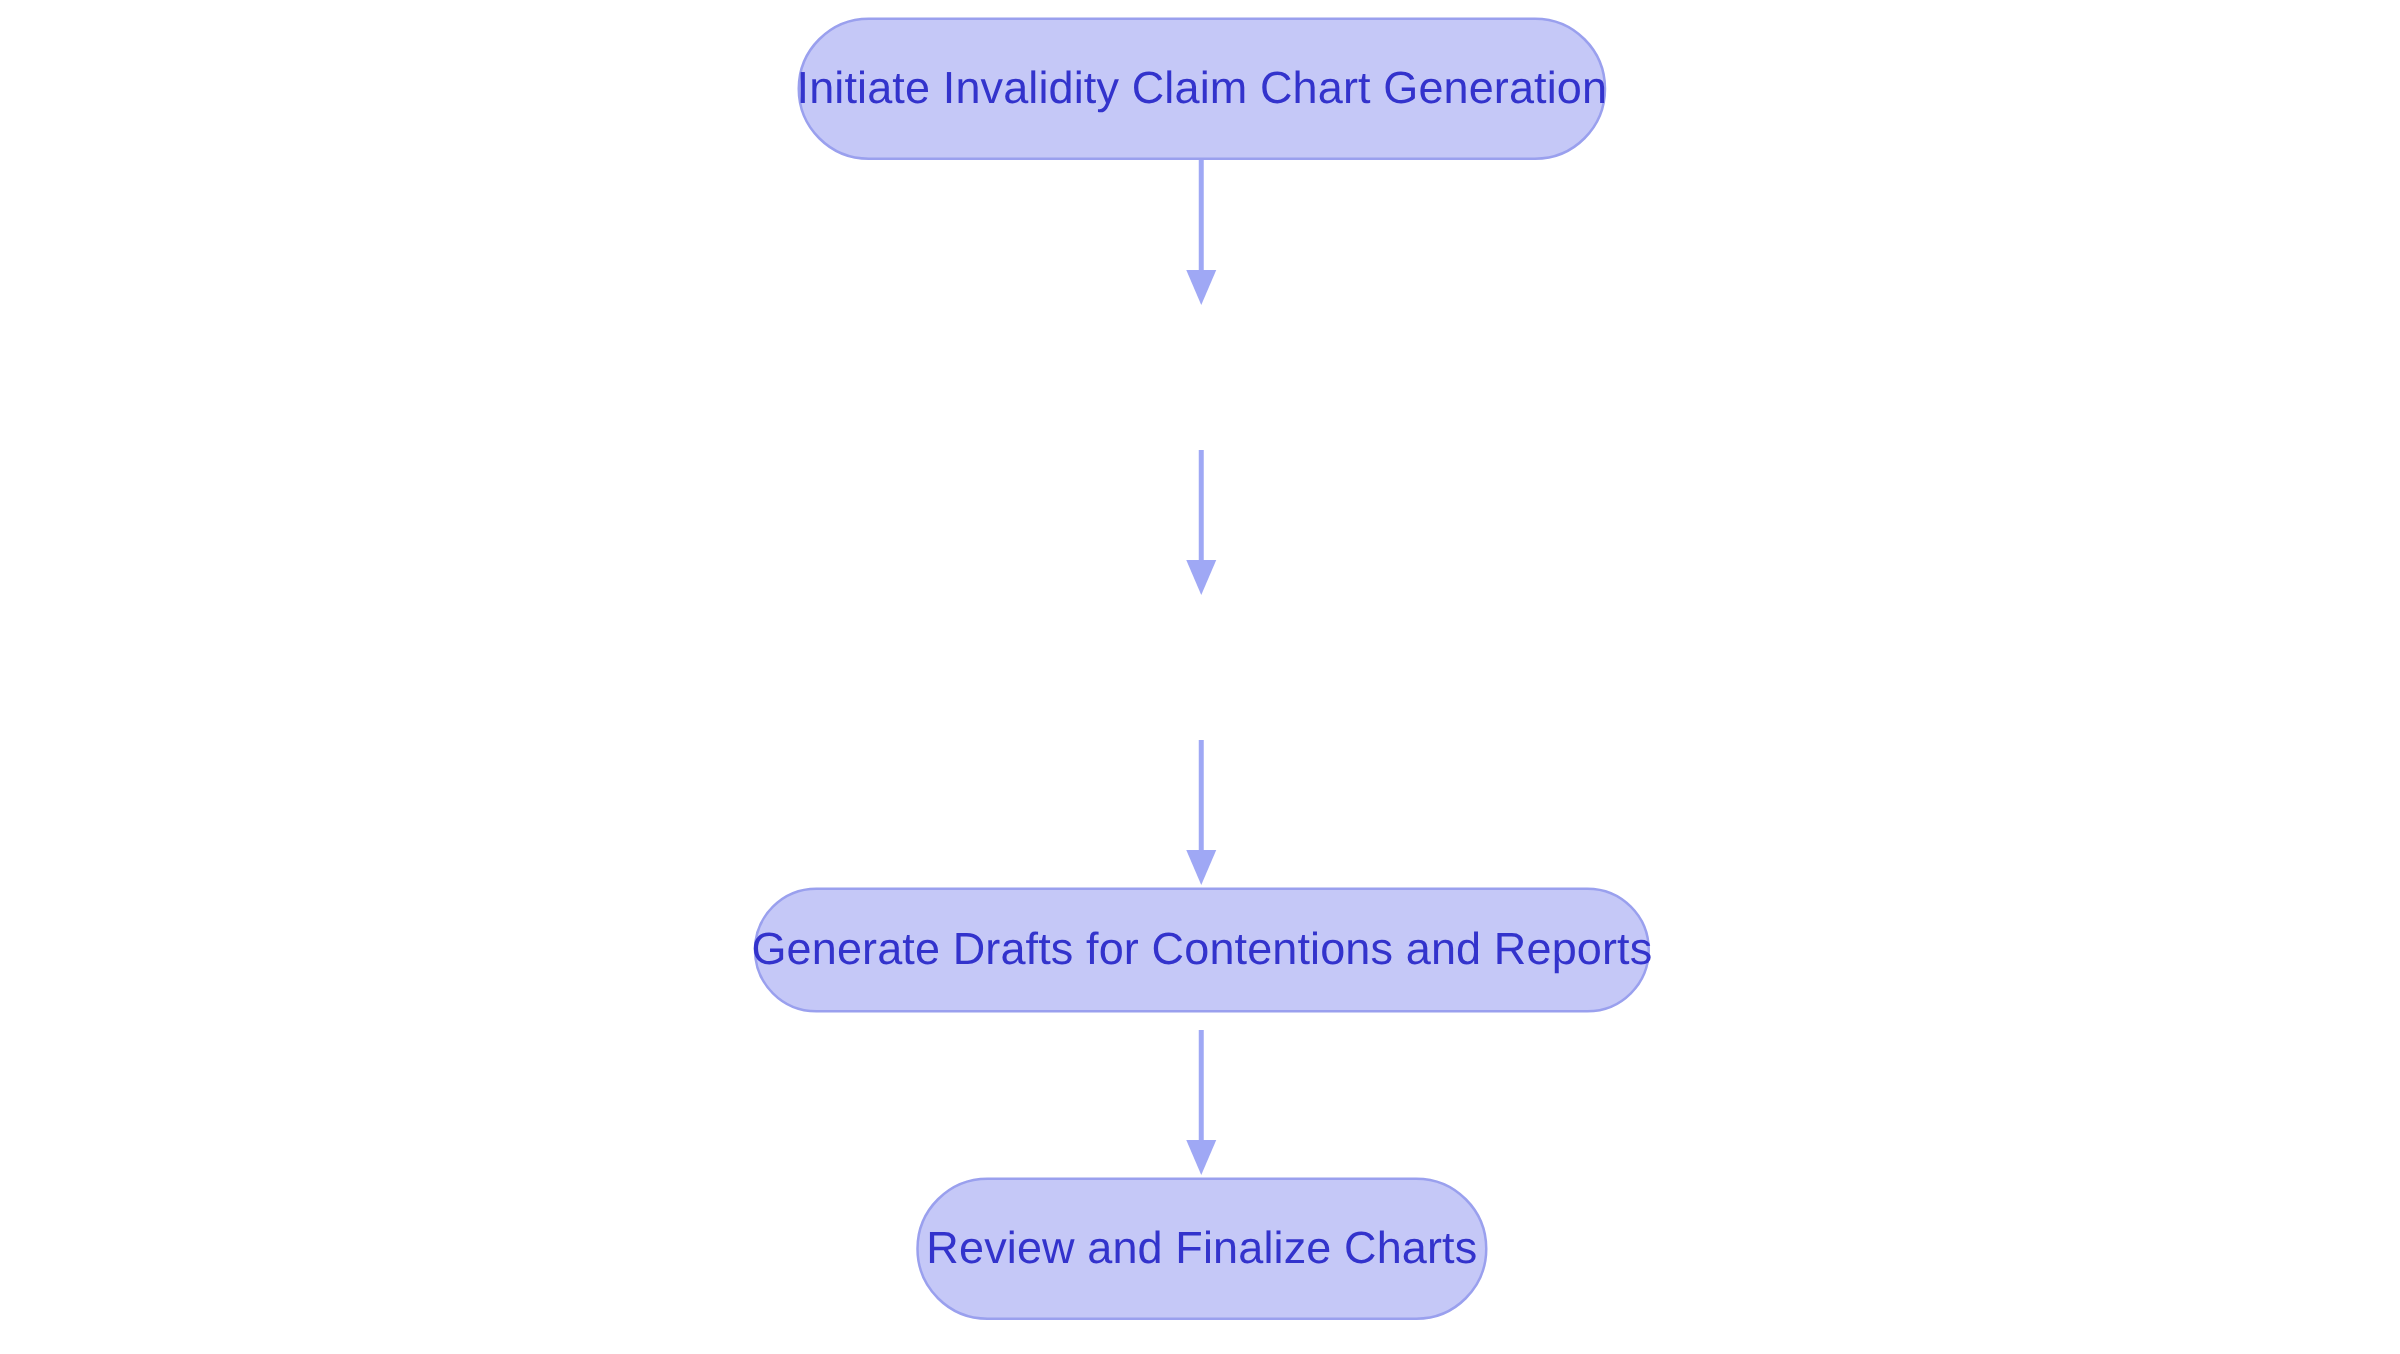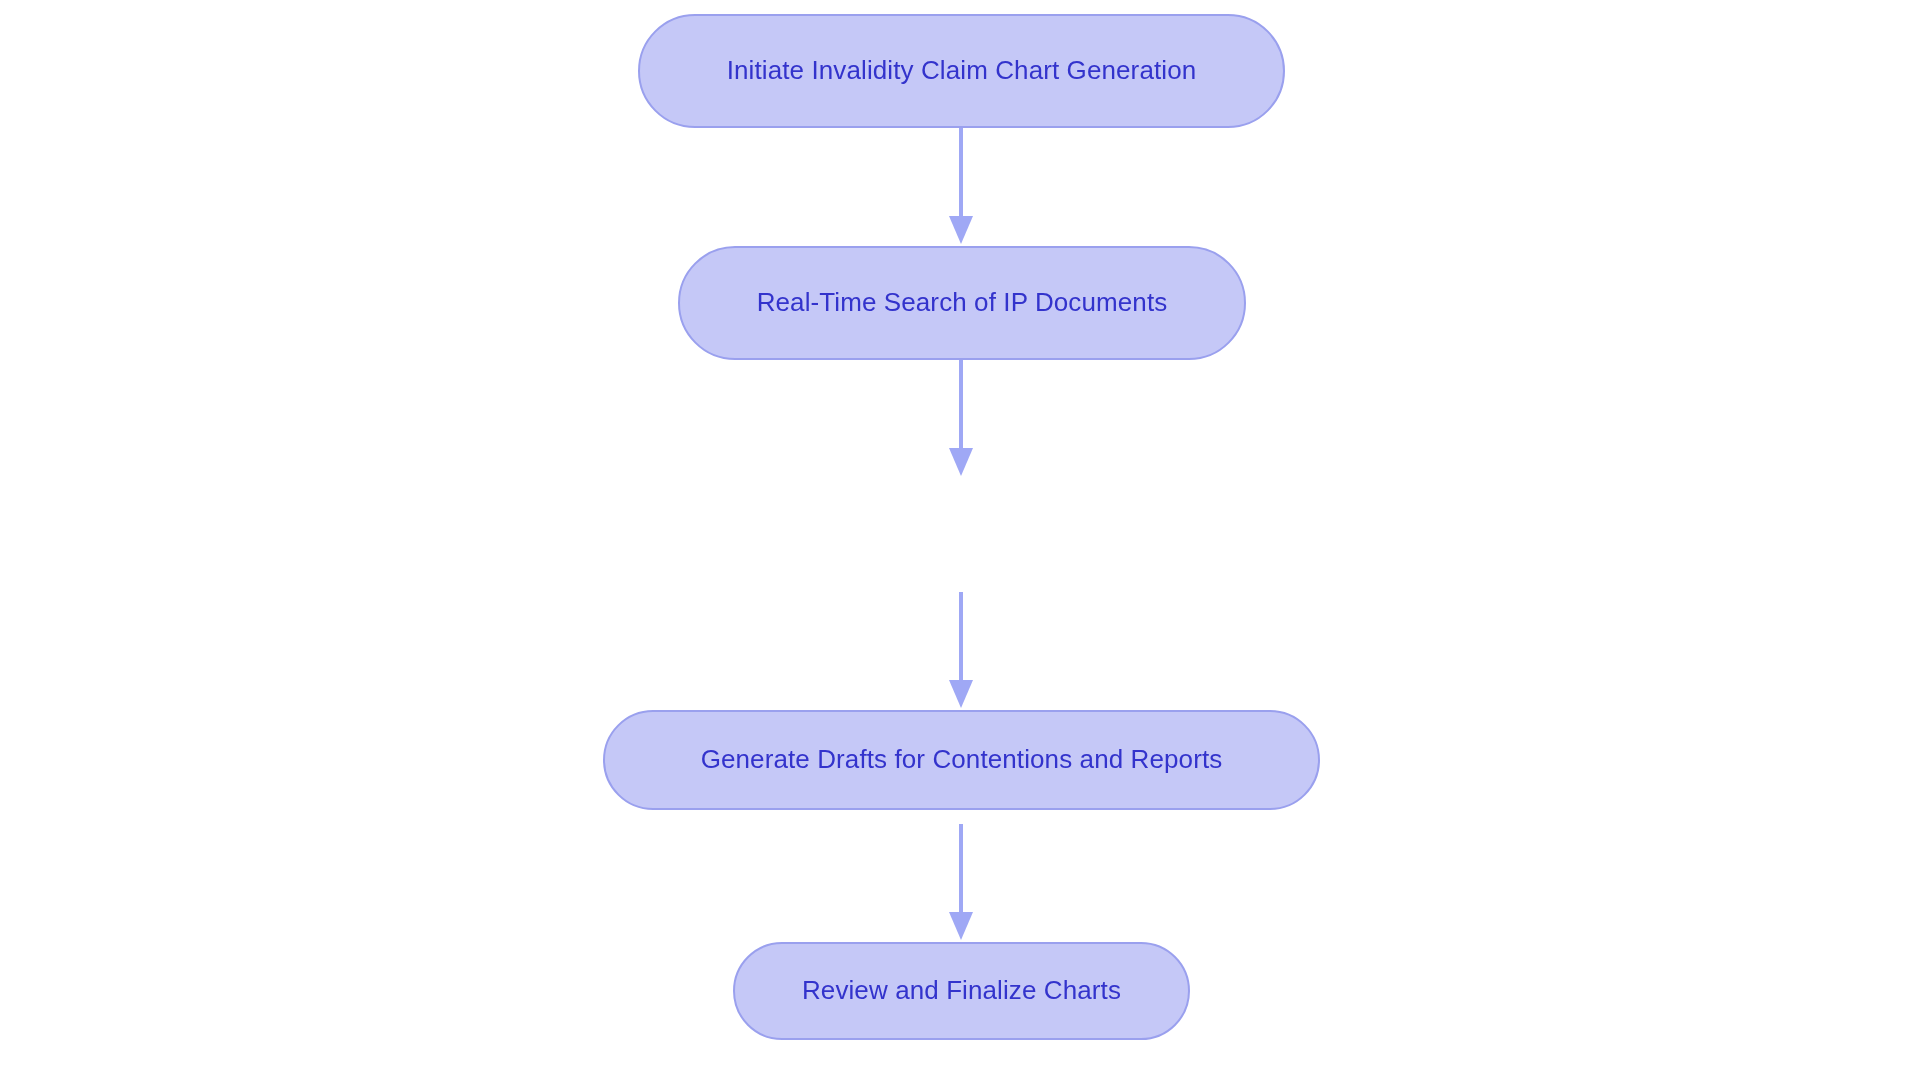--- a/index.html
+++ b/index.html
@@ -24,21 +24,21 @@
   .node {
     position: absolute;
     box-sizing: border-box;
     display: flex;
     align-items: center;
     justify-content: center;
     background: #c5c8f7;
     border: 2px solid #9aa0ee;
     border-radius: 60px;
     color: #3333cc;
-    font-size: 26px;
+    font-size: 36px;
     font-weight: 400;
     letter-spacing: 0.1px;
     white-space: nowrap;
     font-family: "Liberation Sans", sans-serif;
   }
 
   .node-label {
     display: block;
     line-height: 1;
     padding-bottom: 2px;
@@ -63,23 +63,20 @@
     <span class="node-label">Initiate Invalidity Claim Chart Generation</span>
   </div>
 
   <div class="connector" style="left:941px; top:128px; width:40px; height:118px;">
     <svg width="40" height="118" viewBox="0 0 40 118" xmlns="http://www.w3.org/2000/svg" aria-hidden="true">
       <line x1="20" y1="0" x2="20" y2="100" stroke="#9fa8f5" stroke-width="4"></line>
       <polygon points="20,116 8,88 32,88" fill="#9fa8f5"></polygon>
     </svg>
   </div>
 
-  <div class="node" style="left:678px; top:246px; width:568px; height:114px;">
-    <span class="node-label">Real-Time Search of IP Documents</span>
-  </div>
 
   <div class="connector" style="left:941px; top:360px; width:40px; height:118px;">
     <svg width="40" height="118" viewBox="0 0 40 118" xmlns="http://www.w3.org/2000/svg" aria-hidden="true">
       <line x1="20" y1="0" x2="20" y2="100" stroke="#9fa8f5" stroke-width="4"></line>
       <polygon points="20,116 8,88 32,88" fill="#9fa8f5"></polygon>
     </svg>
   </div>
 
 
   <div class="connector" style="left:941px; top:592px; width:40px; height:118px;">
@@ -93,17 +90,17 @@
     <span class="node-label">Generate Drafts for Contentions and Reports</span>
   </div>
 
   <div class="connector" style="left:941px; top:824px; width:40px; height:118px;">
     <svg width="40" height="118" viewBox="0 0 40 118" xmlns="http://www.w3.org/2000/svg" aria-hidden="true">
       <line x1="20" y1="0" x2="20" y2="100" stroke="#9fa8f5" stroke-width="4"></line>
       <polygon points="20,116 8,88 32,88" fill="#9fa8f5"></polygon>
     </svg>
   </div>
 
-  <div class="node" style="left:733px; top:942px; width:457px; height:98px;">
+  <div class="node" style="left:733px; top:942px; width:457px; height:114px;">
     <span class="node-label">Review and Finalize Charts</span>
   </div>
 
 </div>
 
 </body></html>

